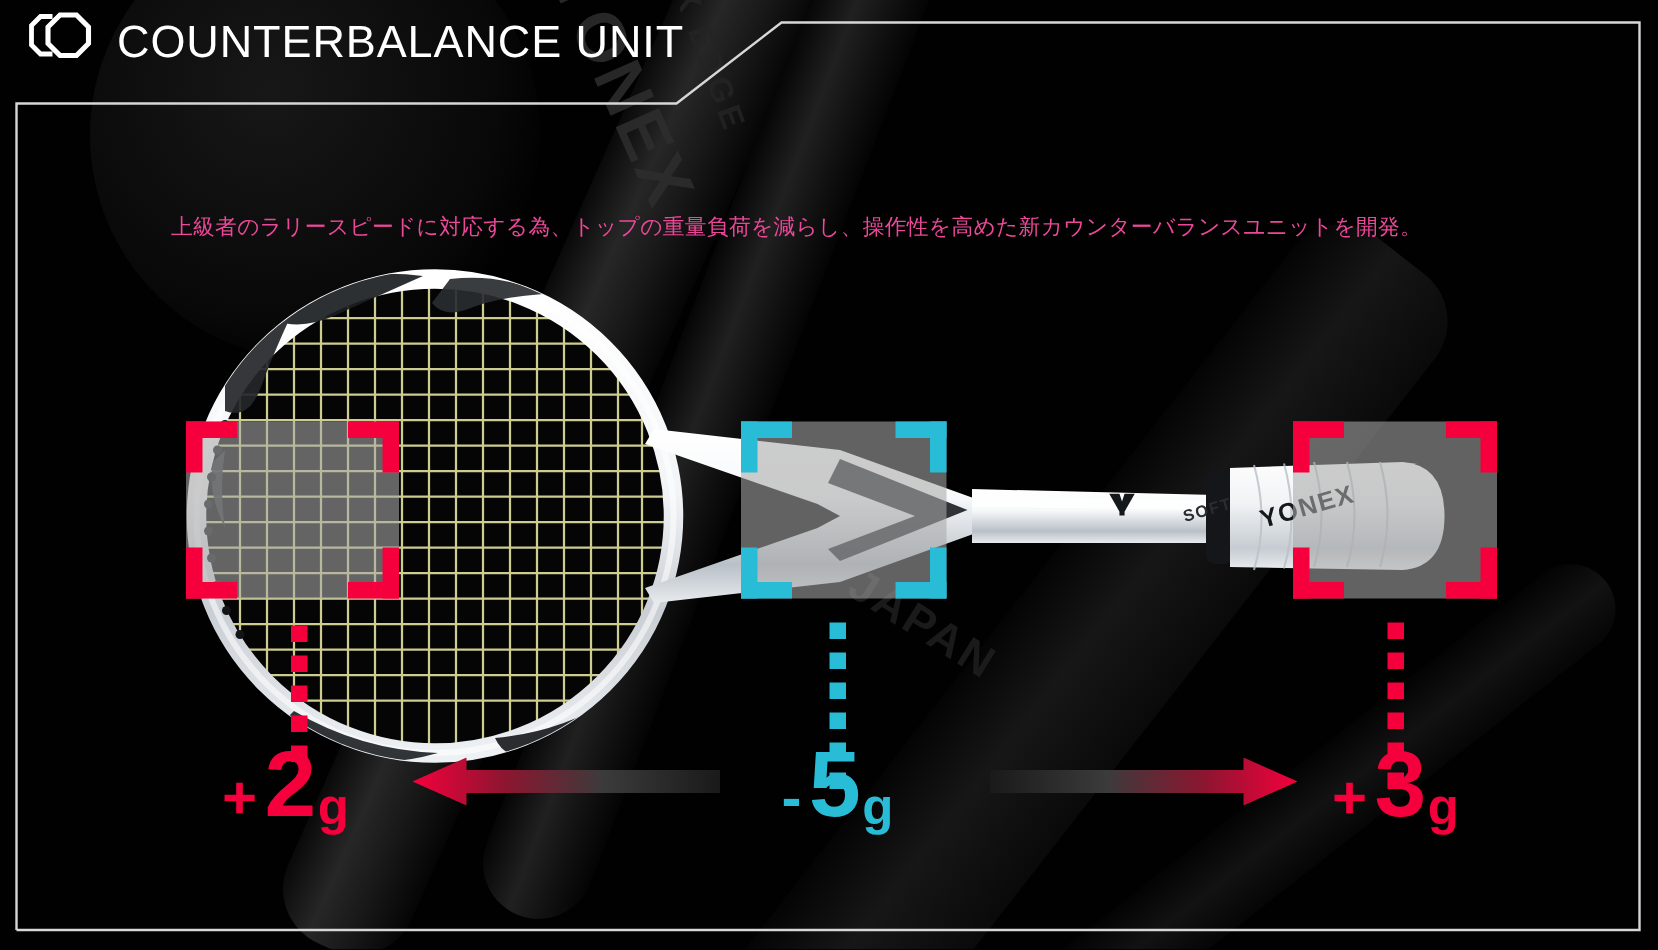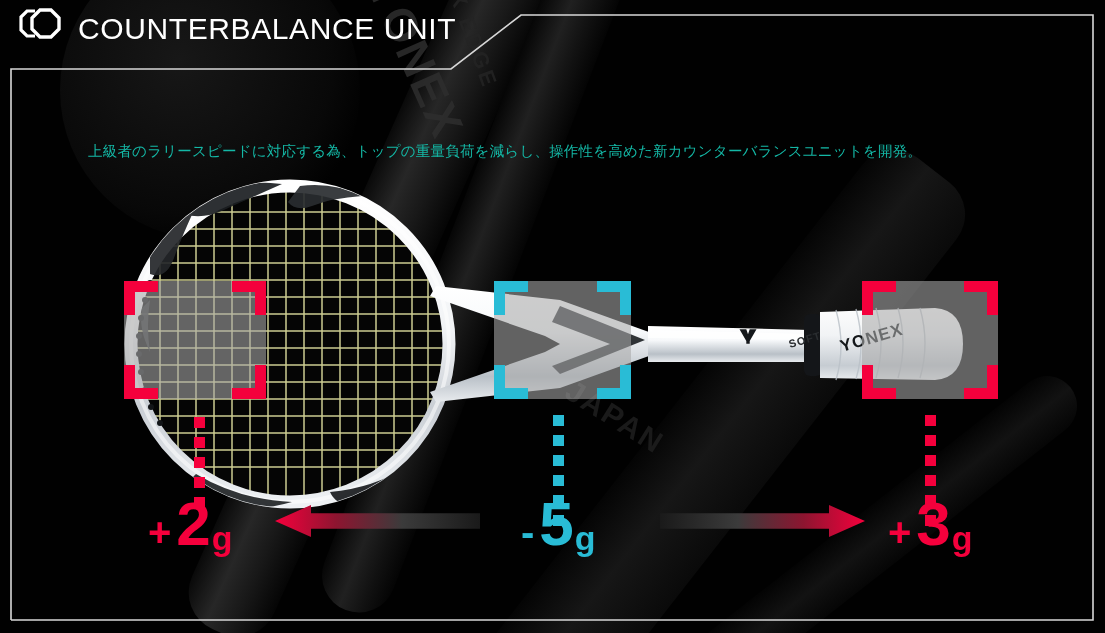--- a/index.html
+++ b/index.html
@@ -45,22 +45,22 @@
   
   .title-bar{ position:absolute; left:18px; top:6px; display:flex; align-items:center; gap:14px; }
   .logo-mark{ width:46px; height:46px; position:relative; }
   .title-text{
     color:#ffffff; font-size:30px; letter-spacing:.6px; font-weight:400;
     font-family:"Liberation Sans", sans-serif;
   }
 
   
   .caption{
-    position:absolute; left:88px; top:142px; width:920px;
-    color:#14b8a6; font-size:14.5px; letter-spacing:.2px;
+    position:absolute; left:114px; top:142px; width:920px;
+    color:#ec4899; font-size:14.5px; letter-spacing:.2px;
     font-family:"Liberation Sans","DejaVu Sans",sans-serif;
   }
 
   
   .racket{ position:absolute; left:0; top:0; width:1105px; height:633px; }
 
   
   .hl{ position:absolute; }
   .hl .fill{ position:absolute; inset:0; background:rgba(168,168,168,.58); }
   .hl .cn{ position:absolute; width:34px; height:34px; }

